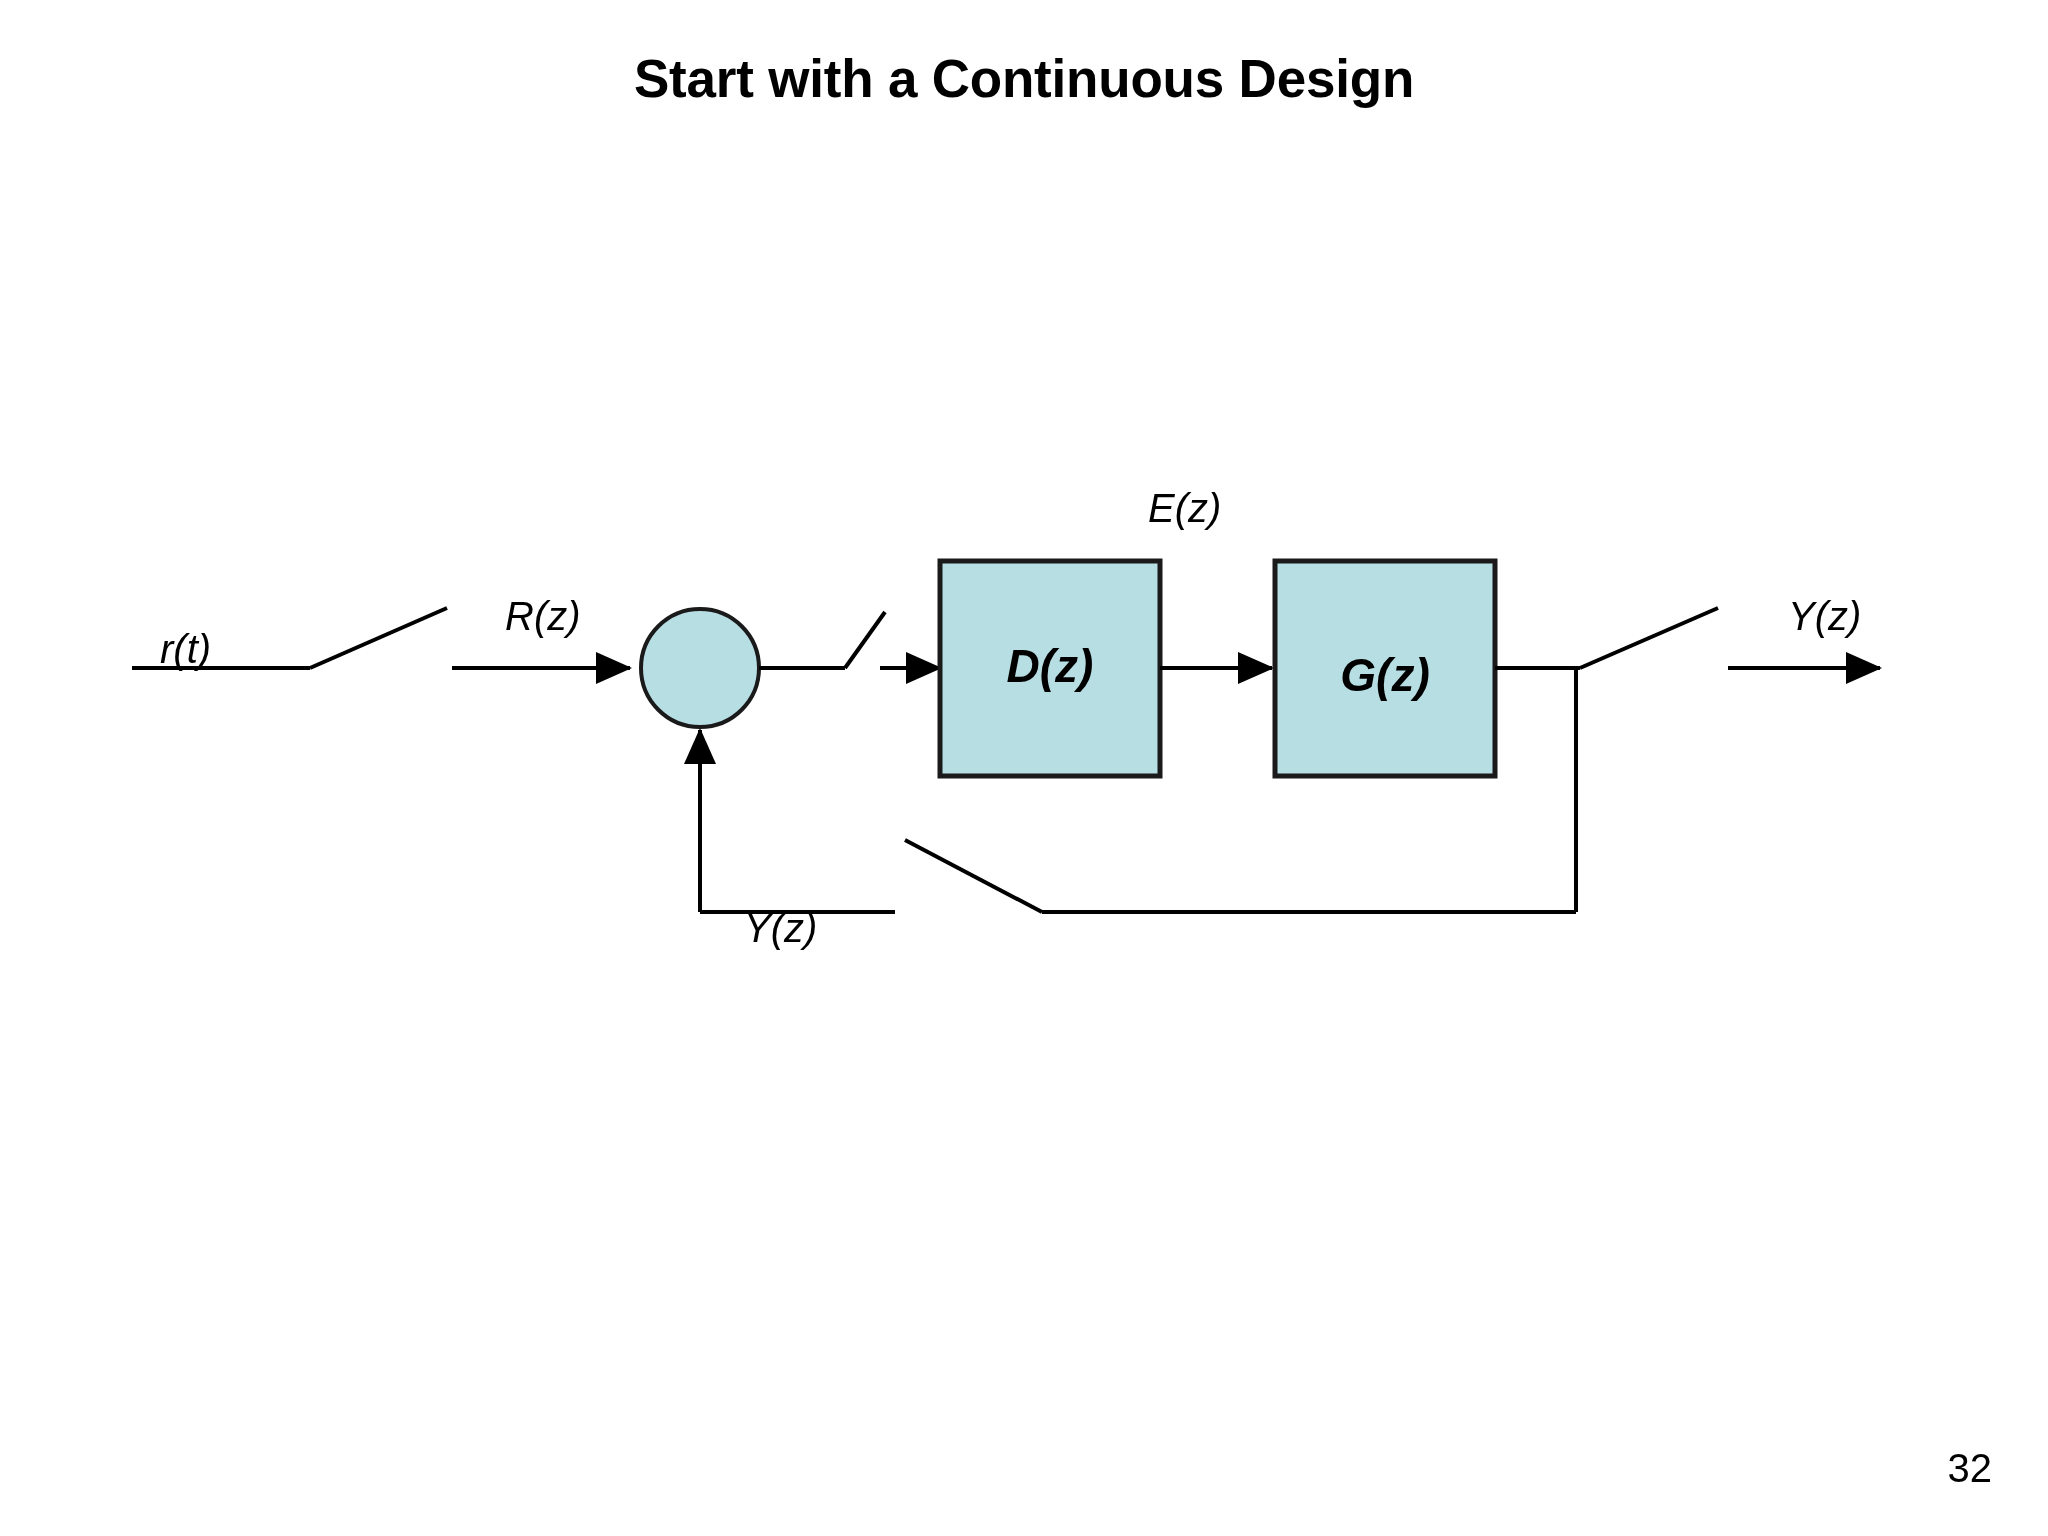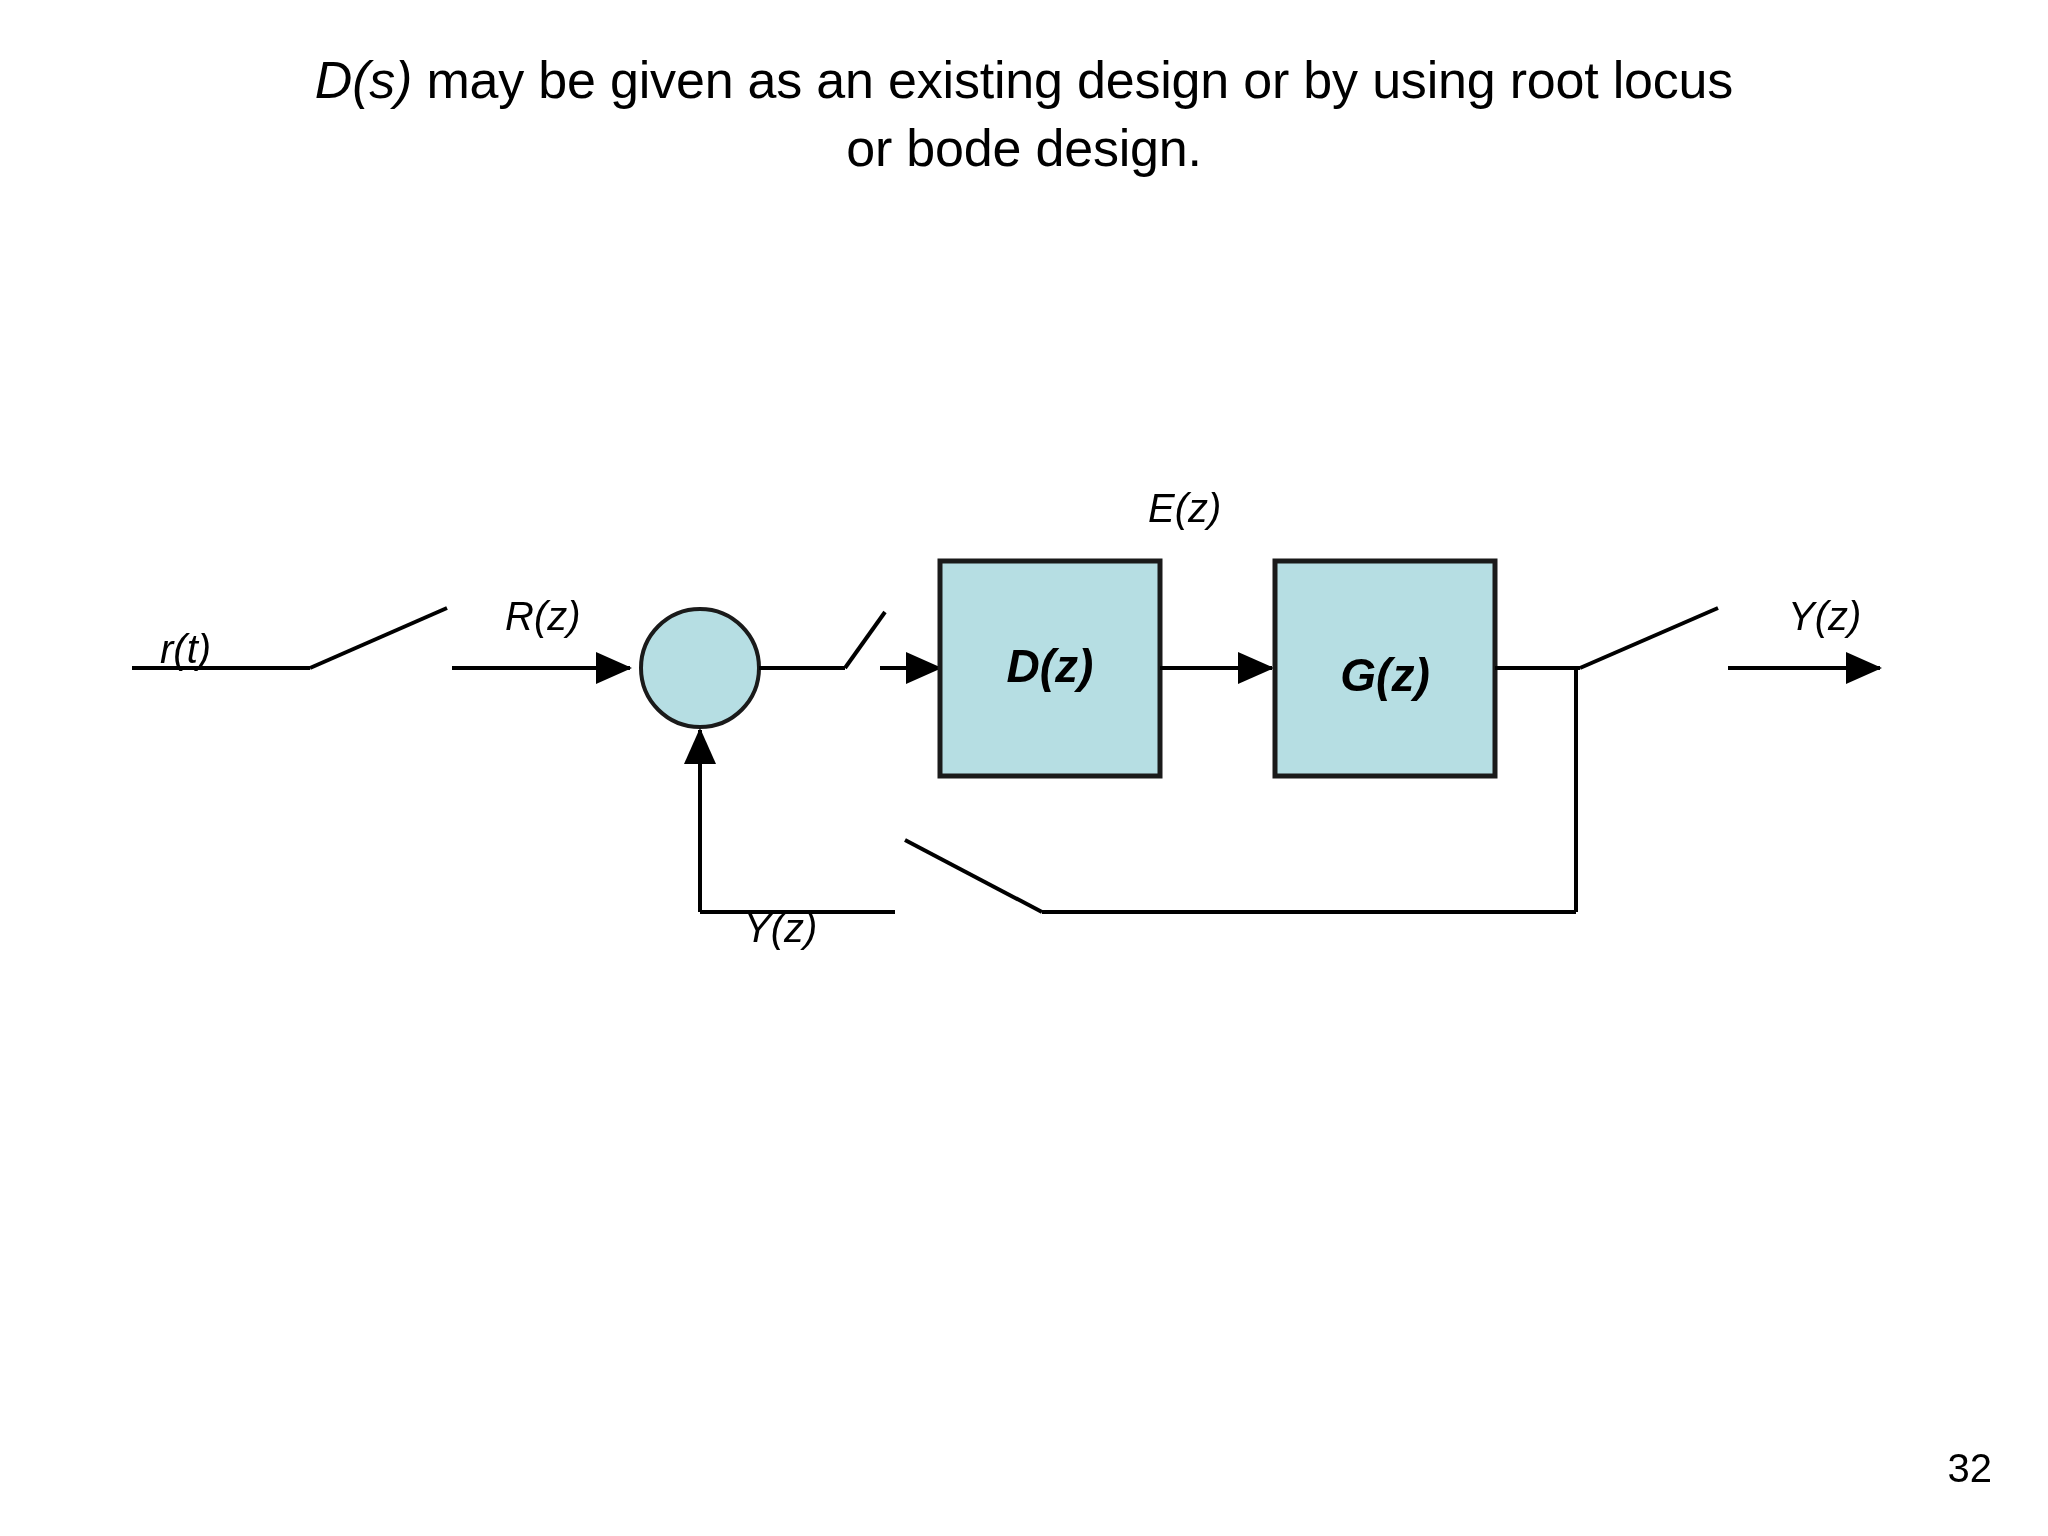--- a/index.html
+++ b/index.html
@@ -88,21 +88,21 @@
     right: 56px;
     bottom: 48px;
     font-size: 40px;
     line-height: 1;
   }
 </style>
 </head>
 <body>
 
 <div id="title-area">
-  <div id="slide-subtitle"><span class="ital">D(s)</span><span> may be given as an existing design or by using root locus or bode design.</span></div>
+  <div id="slide-title">Start with a Continuous Design</div>
 </div>
 
 <div id="diagram">
 
   <svg id="diagram-svg" width="2048" height="1536" viewBox="0 0 2048 1536">
 
     <defs>
       <marker id="arrowhead" markerWidth="9" markerHeight="8" refX="8.5" refY="4" orient="auto" markerUnits="strokeWidth">
         <path d="M0,0 L9,4 L0,8 z" fill="#000000"></path>
       </marker>

